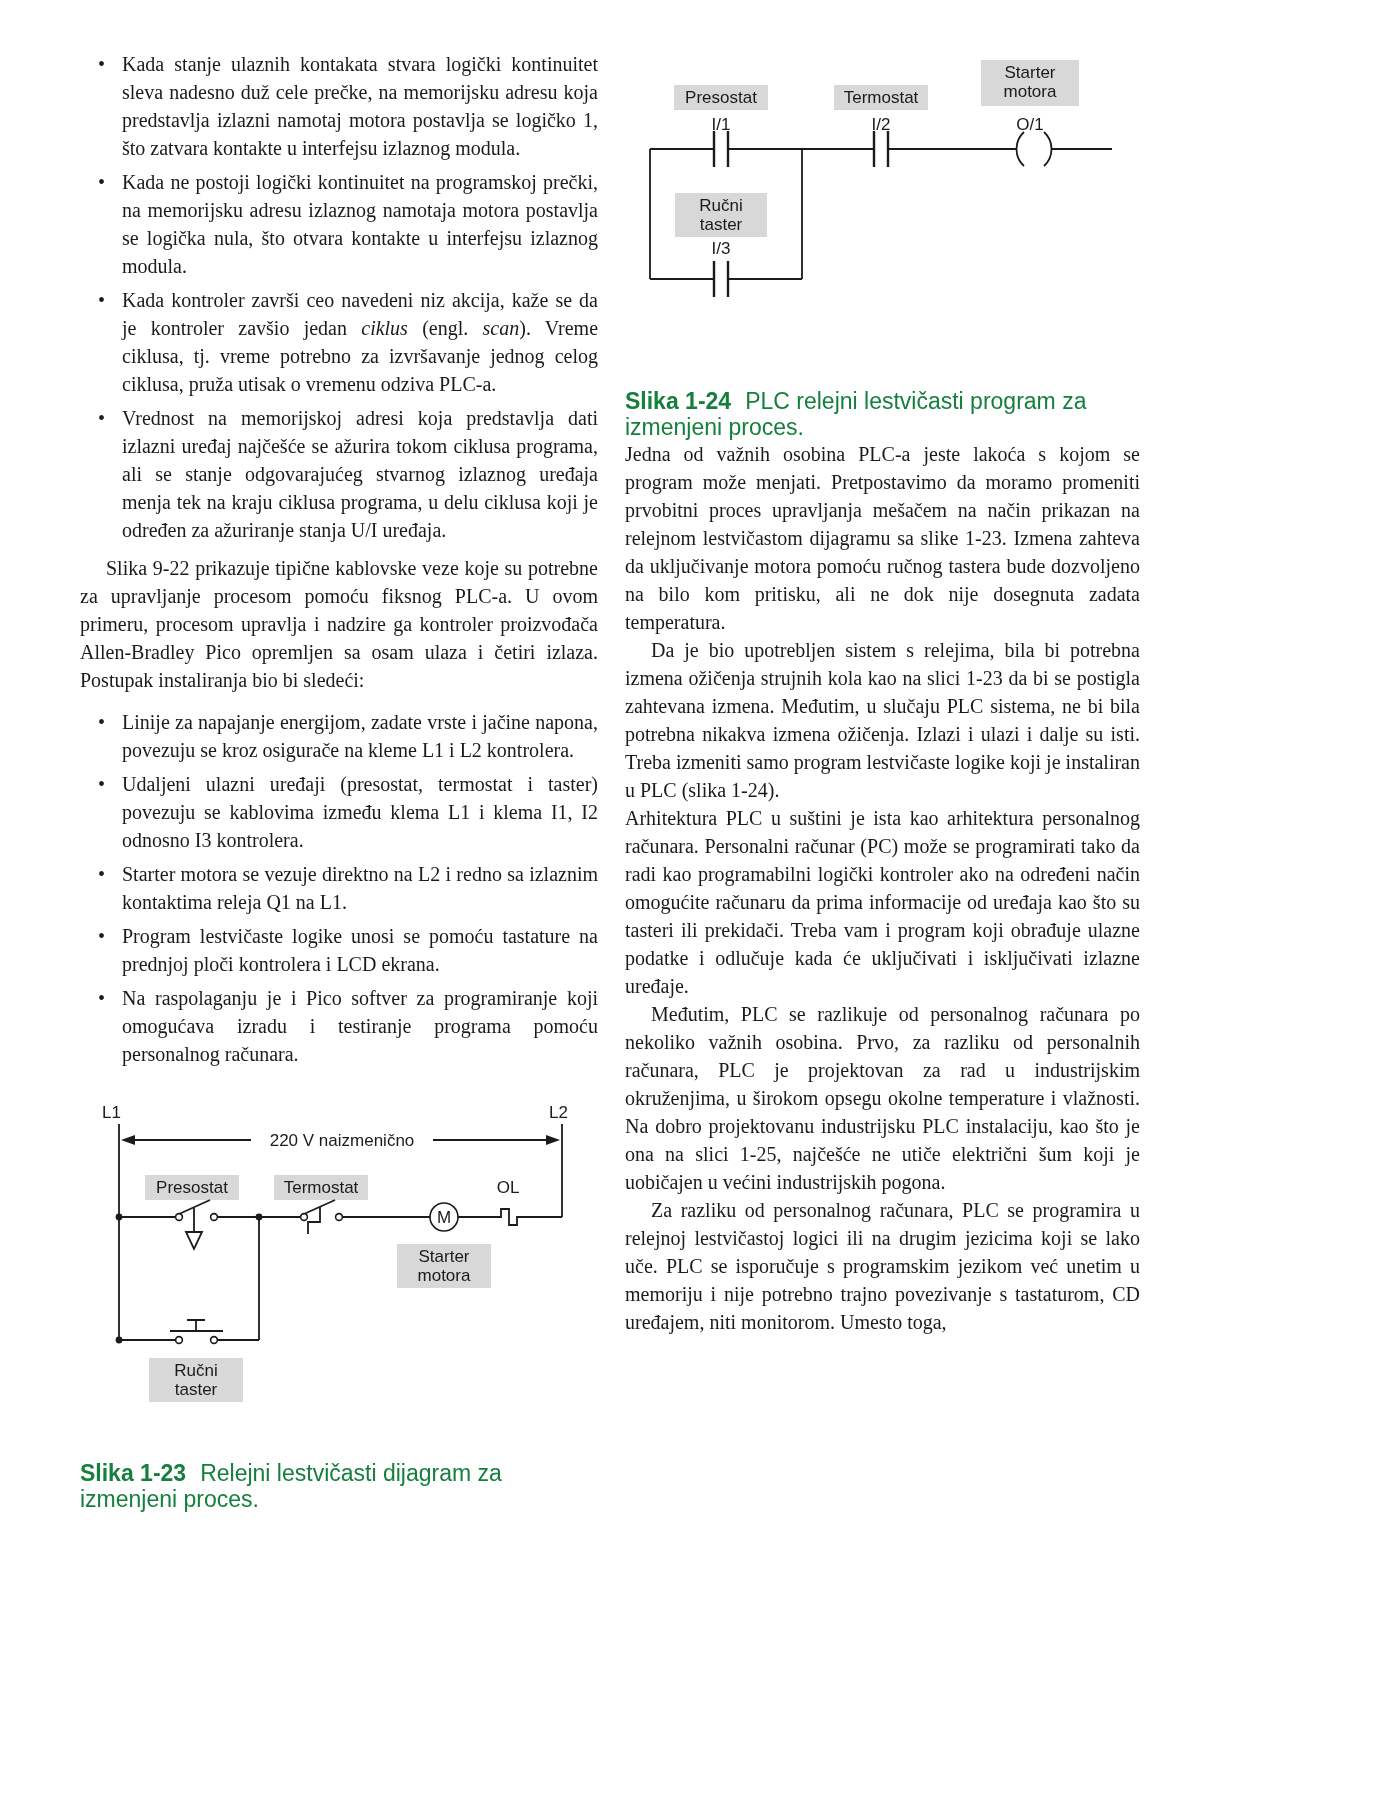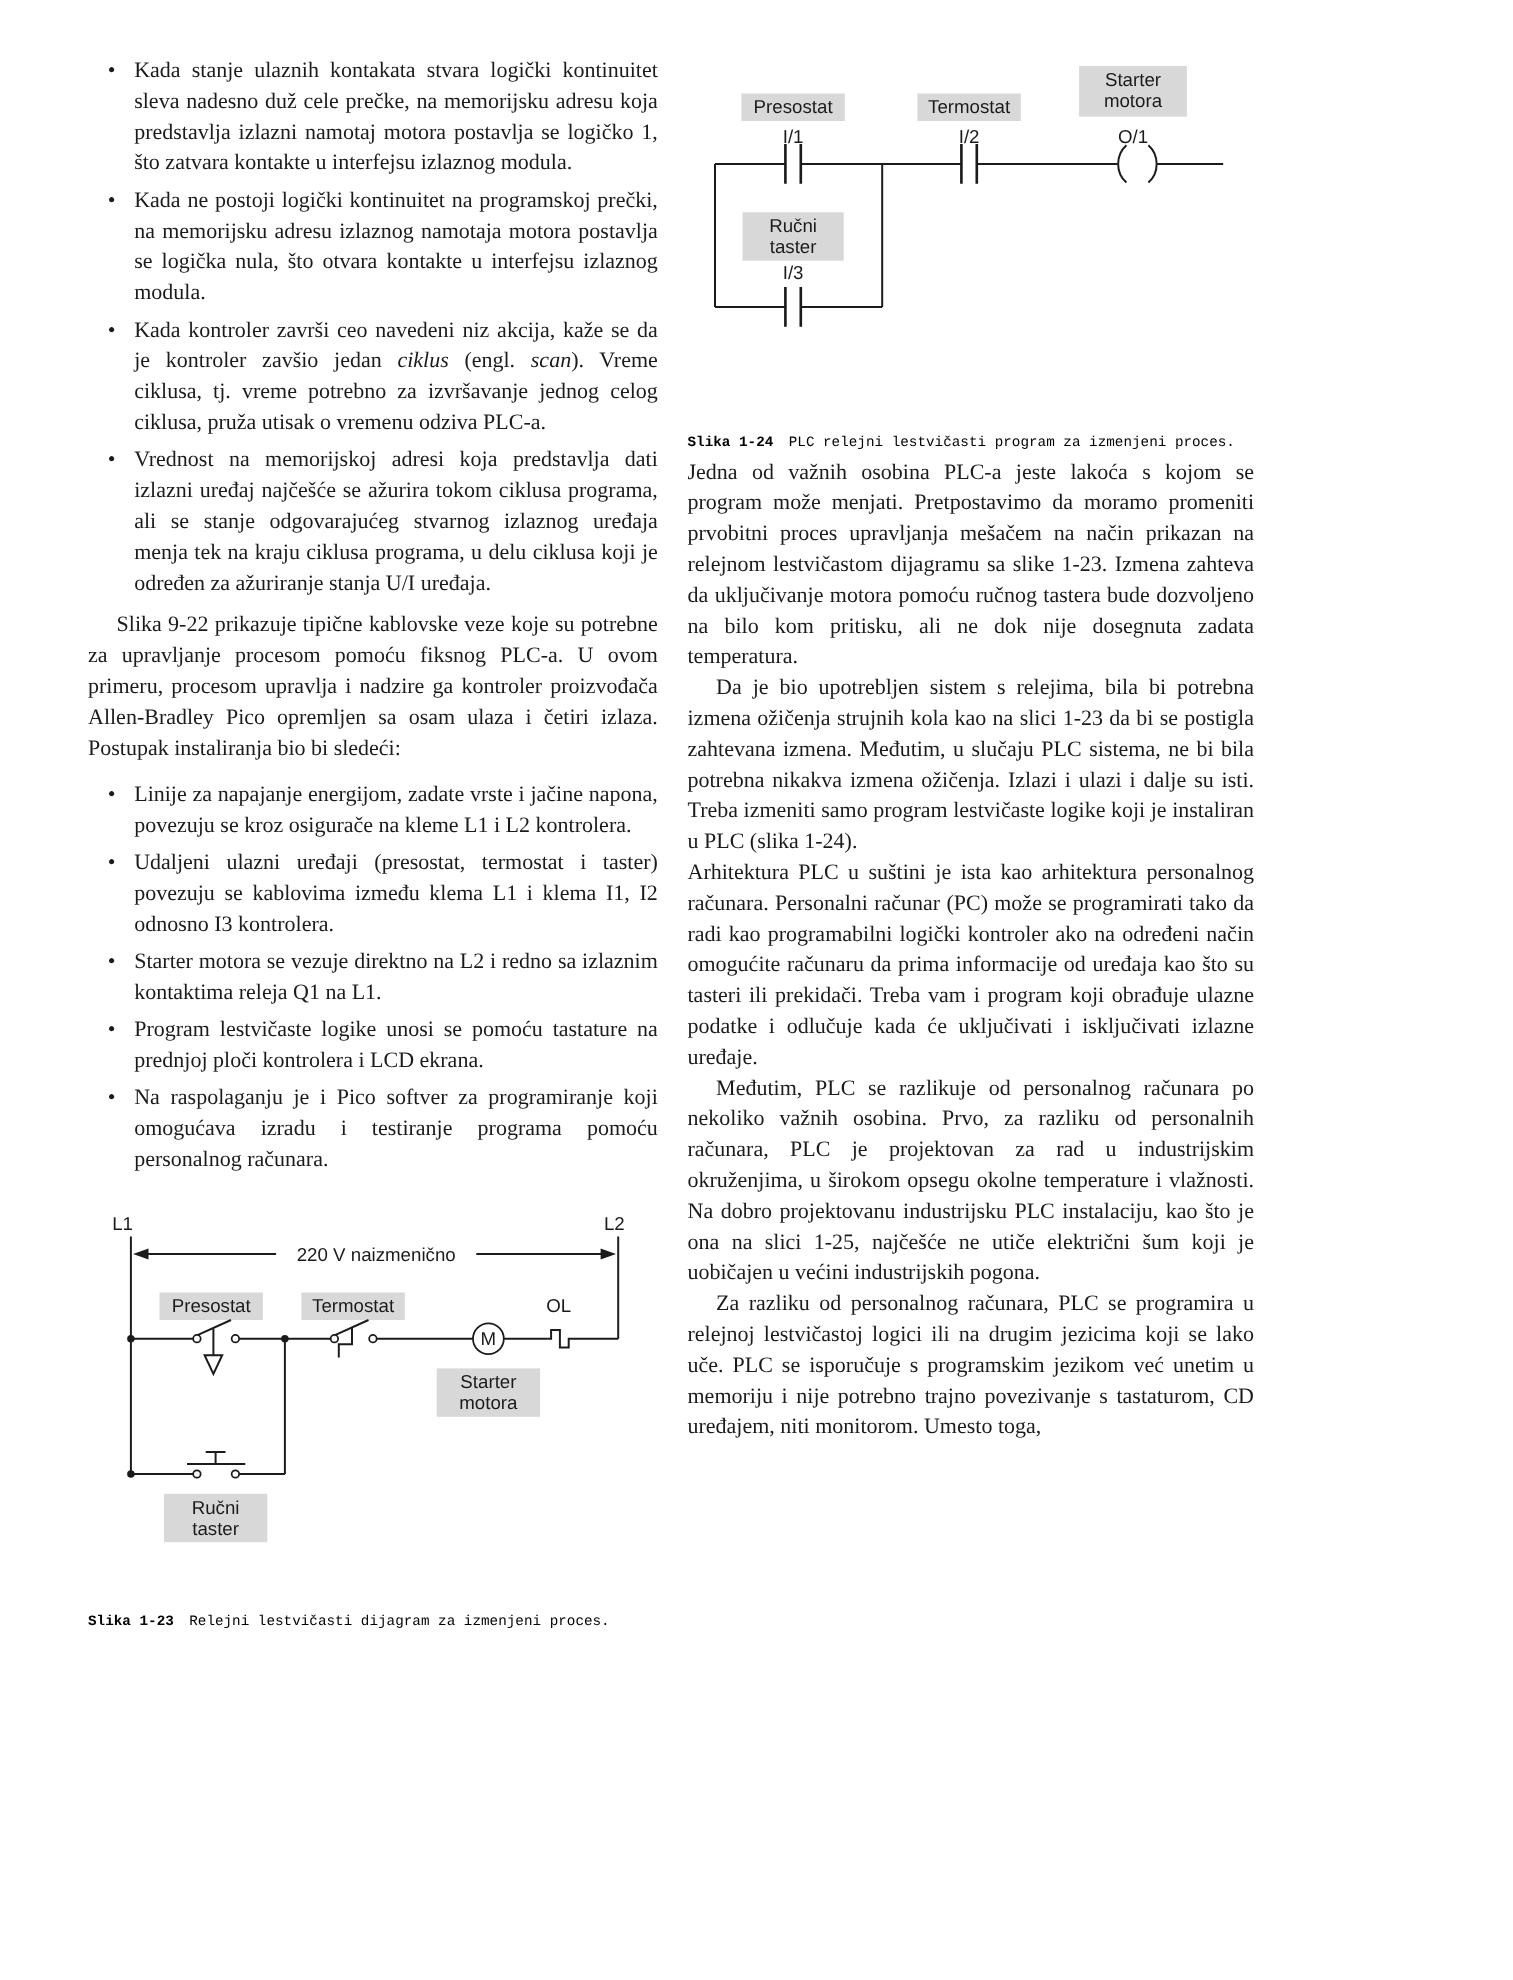--- a/index.html
+++ b/index.html
@@ -23,22 +23,22 @@
     font-size:28px; line-height:34px; letter-spacing:-0.3px; color:#101010;
     margin:38px 0 14px 0;
   }
   .h-num { display:inline-block; width:66px; }
 
   .figure { display:block; }
   .fig-1-24 { margin-top:4px; }
   .fig-1-23 { margin-top:34px; margin-left:14px; }
 
   .caption {
-    font-family:Liberation Mono, monospace; font-size:13px; line-height:26px;
-    color:#000000; margin-top:26px;
+    font-family:Liberation Sans, sans-serif; font-size:23px; line-height:26px;
+    color:#15803d; margin-top:26px;
   }
   .cap-label { font-weight:bold; margin-right:14px; }
 
   .footer {
     position:absolute; top:1832px; left:80px; width:1060px;
     display:flex; justify-content:flex-end; align-items:flex-start;
     font-family:"Liberation Sans", sans-serif; font-size:19.5px; color:#101010;
   }
   .footer .chapter { font-weight:normal; margin-left:16px; }
   .footer .pagenum { font-weight:bold; margin-left:62px; font-size:24px; }

